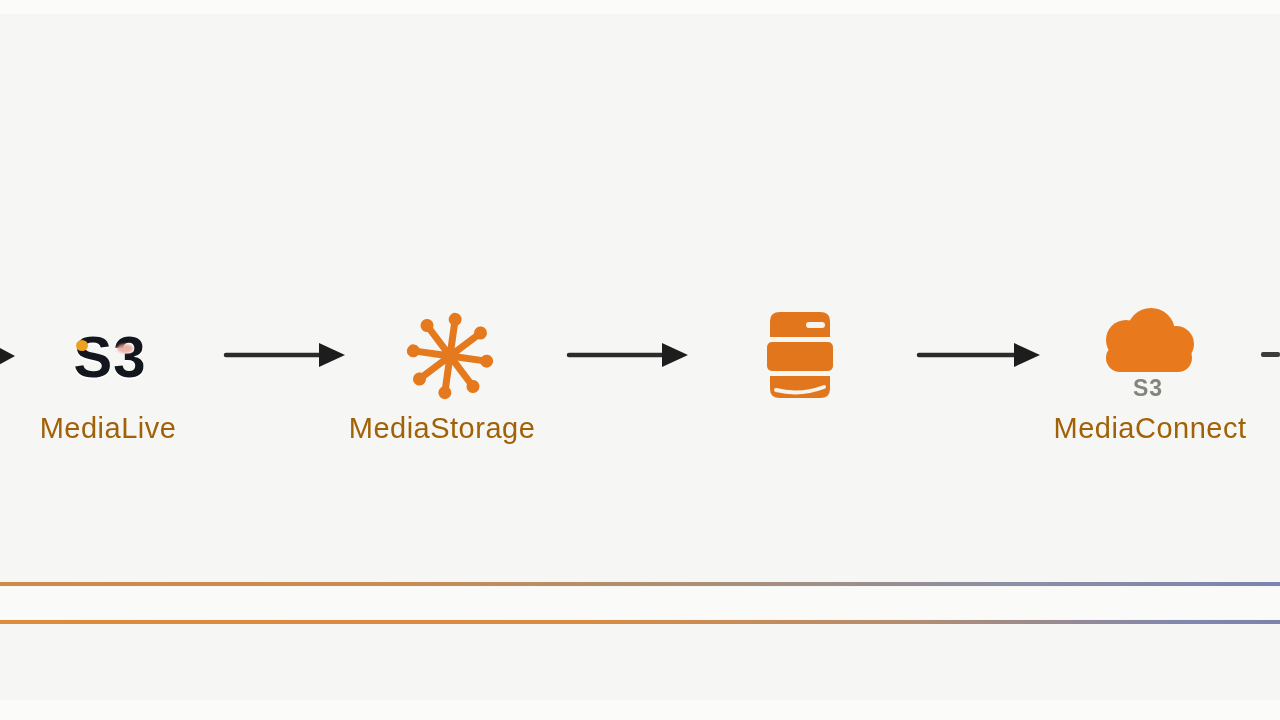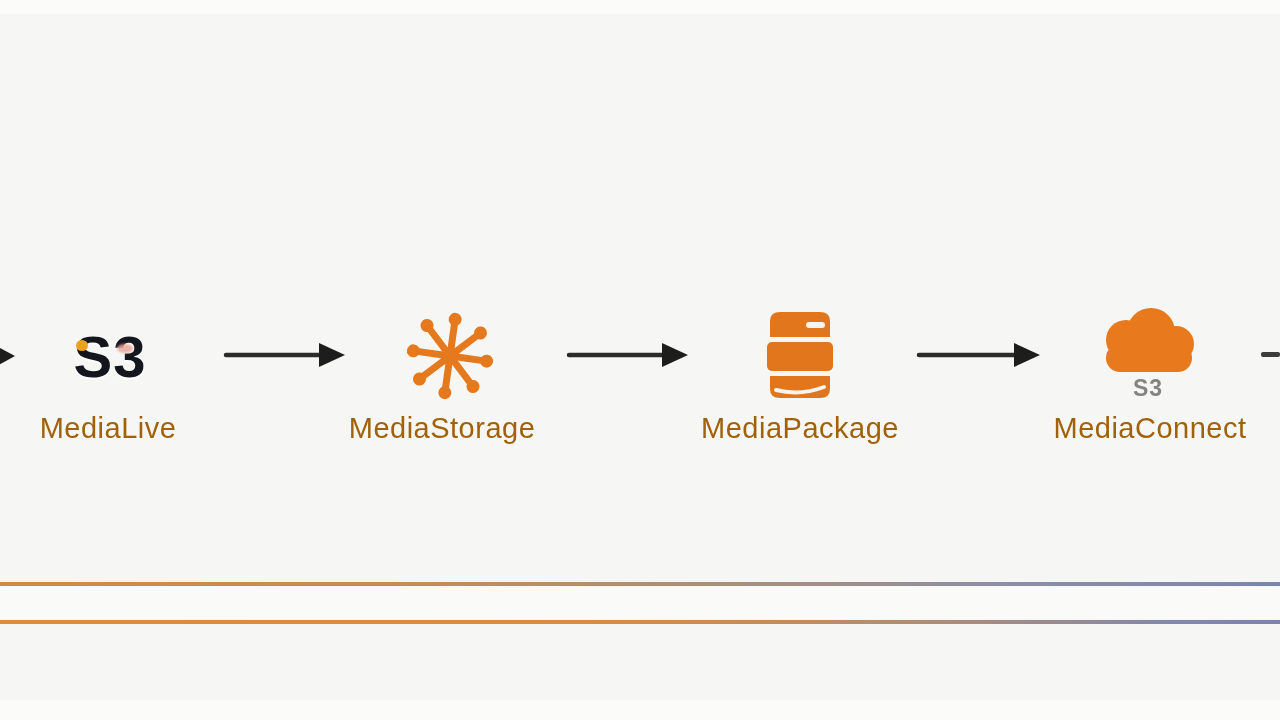--- a/index.html
+++ b/index.html
@@ -127,21 +127,20 @@
     <svg width="68" height="88" viewBox="0 0 68 88">
       <g fill="#e2761c">
         <path d="M4 10 Q4 1 14 1 L54 1 Q64 1 64 10 L64 26 L4 26 Z"></path>
         <rect x="1" y="31" width="66" height="29" rx="5"></rect>
         <path d="M4 65 L64 65 L64 78 Q64 87 54 87 L14 87 Q4 87 4 78 Z"></path>
       </g>
       <rect x="40" y="11" width="19" height="6" rx="3" fill="#f7f3ee"></rect>
       <path d="M10 79 Q34 85 58 76" stroke="#f7f3ee" stroke-width="4" fill="none" stroke-linecap="round"></path>
     </svg>
   </div>
-  <div class="node-label" style="left:690px;width:220px;">MediaPackage</div>
 
   <div class="arrow" style="left:916px;">
     <svg width="126" height="28" viewBox="0 0 126 28">
       <line x1="3" y1="14" x2="100" y2="14" stroke="#2b2b2b" stroke-width="4.5" stroke-linecap="round"></line>
       <polygon points="98,2 124,14 98,26" fill="#1d1d1d"></polygon>
     </svg>
   </div>
 
   <div class="icon-wrap" style="left:1096px;top:308px;">
     <svg width="104" height="68" viewBox="0 0 104 68">

